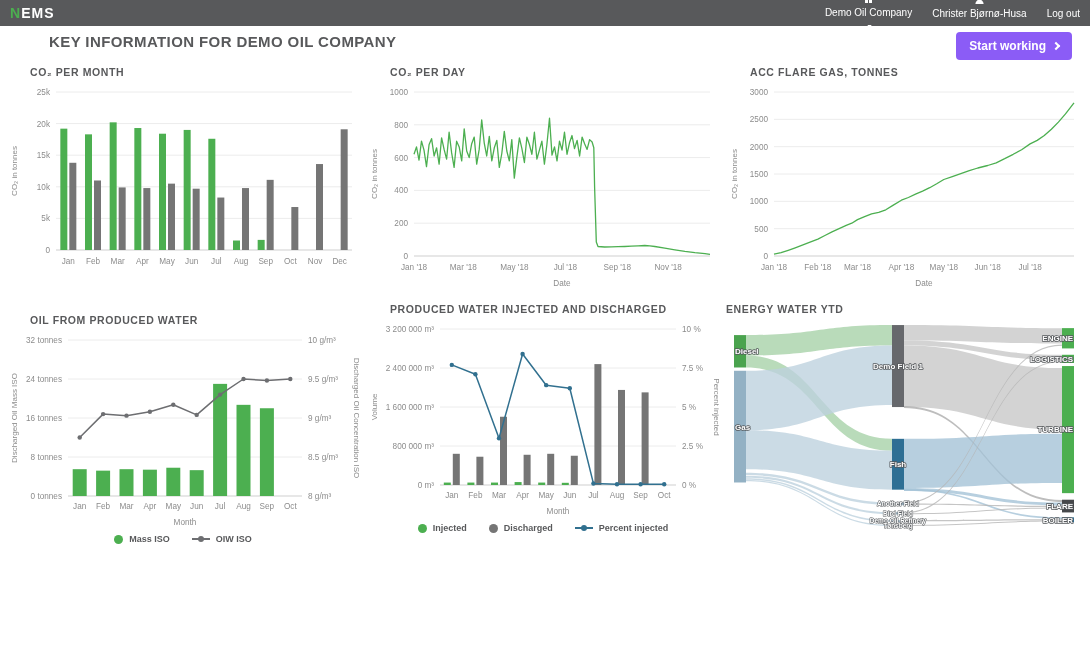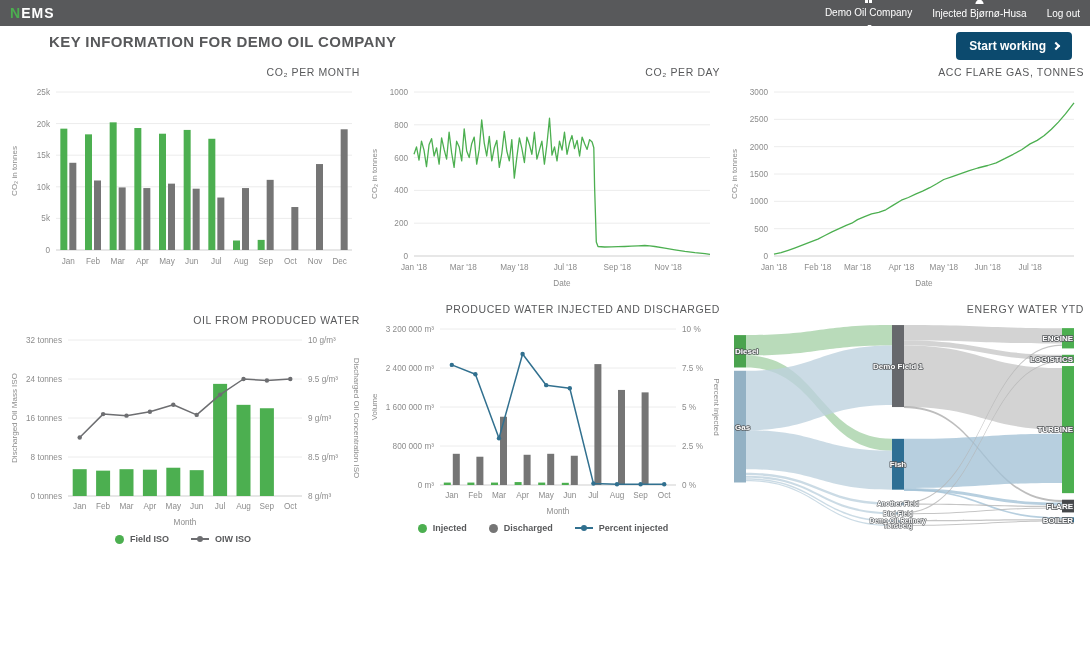--- a/index.html
+++ b/index.html
@@ -21,31 +21,31 @@
   .nav-item { display:flex; align-items:center; gap:4px; cursor:pointer; white-space:nowrap;flex-direction:column; }
   .grid-ico { display:inline-grid; grid-template-columns:3px 3px; grid-gap:1px; }
   .grid-ico i { width:3px; height:3px; background:#fff; display:block; }
   .caret { font-size:8px; margin-left:2px; }
   
   .page-title {
     position:absolute; top:33px; left:16px; font-size:15px; font-weight:bold;
     color:#58595b; letter-spacing:0.4px;margin-left:33px;
   }
   .start-btn {
-    position:absolute; top:32px; right:18px; background:#0c4a6e; color:#fff;
+    position:absolute; top:32px; right:18px; background:#8b5cf6; color:#fff;
     border:none; border-radius:4px; font-size:12px; font-weight:bold;
     padding:7px 13px; display:flex; align-items:center; gap:7px; cursor:pointer;
     font-family:"Liberation Sans", sans-serif;
   }
   .chev { display:inline-block; width:6px; height:6px; border-top:2px solid #fff;
     border-right:2px solid #fff; transform:rotate(45deg); }
   
   .chart { position:absolute; }
   .chart-title {
-    text-align:right; font-size:10.5px; font-weight:normal; color:#58595b;
+    text-align:left; font-size:10.5px; font-weight:bold; color:#58595b;
     letter-spacing:0.6px; height:14px; margin-bottom:2px; padding-left:24px;
   }
   .c6 .chart-title { padding-left:0; }
   svg text { font-family:"Liberation Sans", sans-serif; }
   .legend { display:flex; justify-content:center; gap:22px; align-items:center; margin-top:2px; }
   .li { display:flex; align-items:center; gap:6px; font-size:9px; font-weight:bold; color:#58595b; cursor:pointer; }
   .sw { width:9px; height:9px; border-radius:50%; display:inline-block; background:#ccc; }
   .sw-line { width:18px; height:2.5px; display:inline-block; position:relative; background:#888; }
   .sw-line:after { content:""; position:absolute; left:6px; top:-2px; width:6px; height:6px; border-radius:50%; background:inherit; }
   #c1 { left:6px;  top:66px;  width:354px; }
@@ -70,21 +70,21 @@
             <i></i>
           </span>
         <span>Demo Oil Company</span>
         <span class="caret">▾</span>
       </div>
       <div class="nav-item">
         <svg width="9" height="10" viewBox="0 0 9 10">
             <circle cx="4.5" cy="2.8" r="2.2" fill="#fff"></circle>
             <path d="M0.4 10 a4.1 4.4 0 0 1 8.2 0 z" fill="#fff"></path>
           </svg>
-        <span>Injected Bjørnø-Husa</span>
+        <span>Christer Bjørnø-Husa</span>
         <span class="caret">▾</span>
       </div>
       <div class="nav-item">
           <span>Log out</span>
         </div>
     </div>
   </div>
 
   <div class="page-title">KEY INFORMATION FOR DEMO OIL COMPANY</div>
   <button class="start-btn">
@@ -249,21 +249,21 @@
         <circle cx="237.5" cy="49" r="2.2" fill="#6d6e71"></circle>
         <circle cx="260.9" cy="50.55999999999997" r="2.2" fill="#6d6e71"></circle>
         <circle cx="284.29999999999995" cy="49" r="2.2" fill="#6d6e71"></circle>
         <text x="11" y="88" font-size="8" fill="#8c8c8c" transform="rotate(-90 11 88)" text-anchor="middle">Discharged Oil Mass ISO</text>
         <text x="348" y="88" font-size="8" fill="#8c8c8c" transform="rotate(90 348 88)" text-anchor="middle">Discharged Oil Concentration ISO</text>
         <text x="179" y="195" font-size="8.2" fill="#8c8c8c" text-anchor="middle">Month</text>
       </svg>
     <div class="legend">
       <span class="li">
           <span class="sw" style="background: rgb(76, 175, 80);"></span>
-          <span>Field ISO</span>
+          <span>Mass ISO</span>
         </span>
       <span class="li">
           <span class="sw-line" style="background: rgb(109, 110, 113);"></span>
           <span>OIW ISO</span>
         </span>
     </div>
   </div>
 
   <div class="chart" id="c5">
     <div class="chart-title">PRODUCED WATER INJECTED AND DISCHARGED</div>

